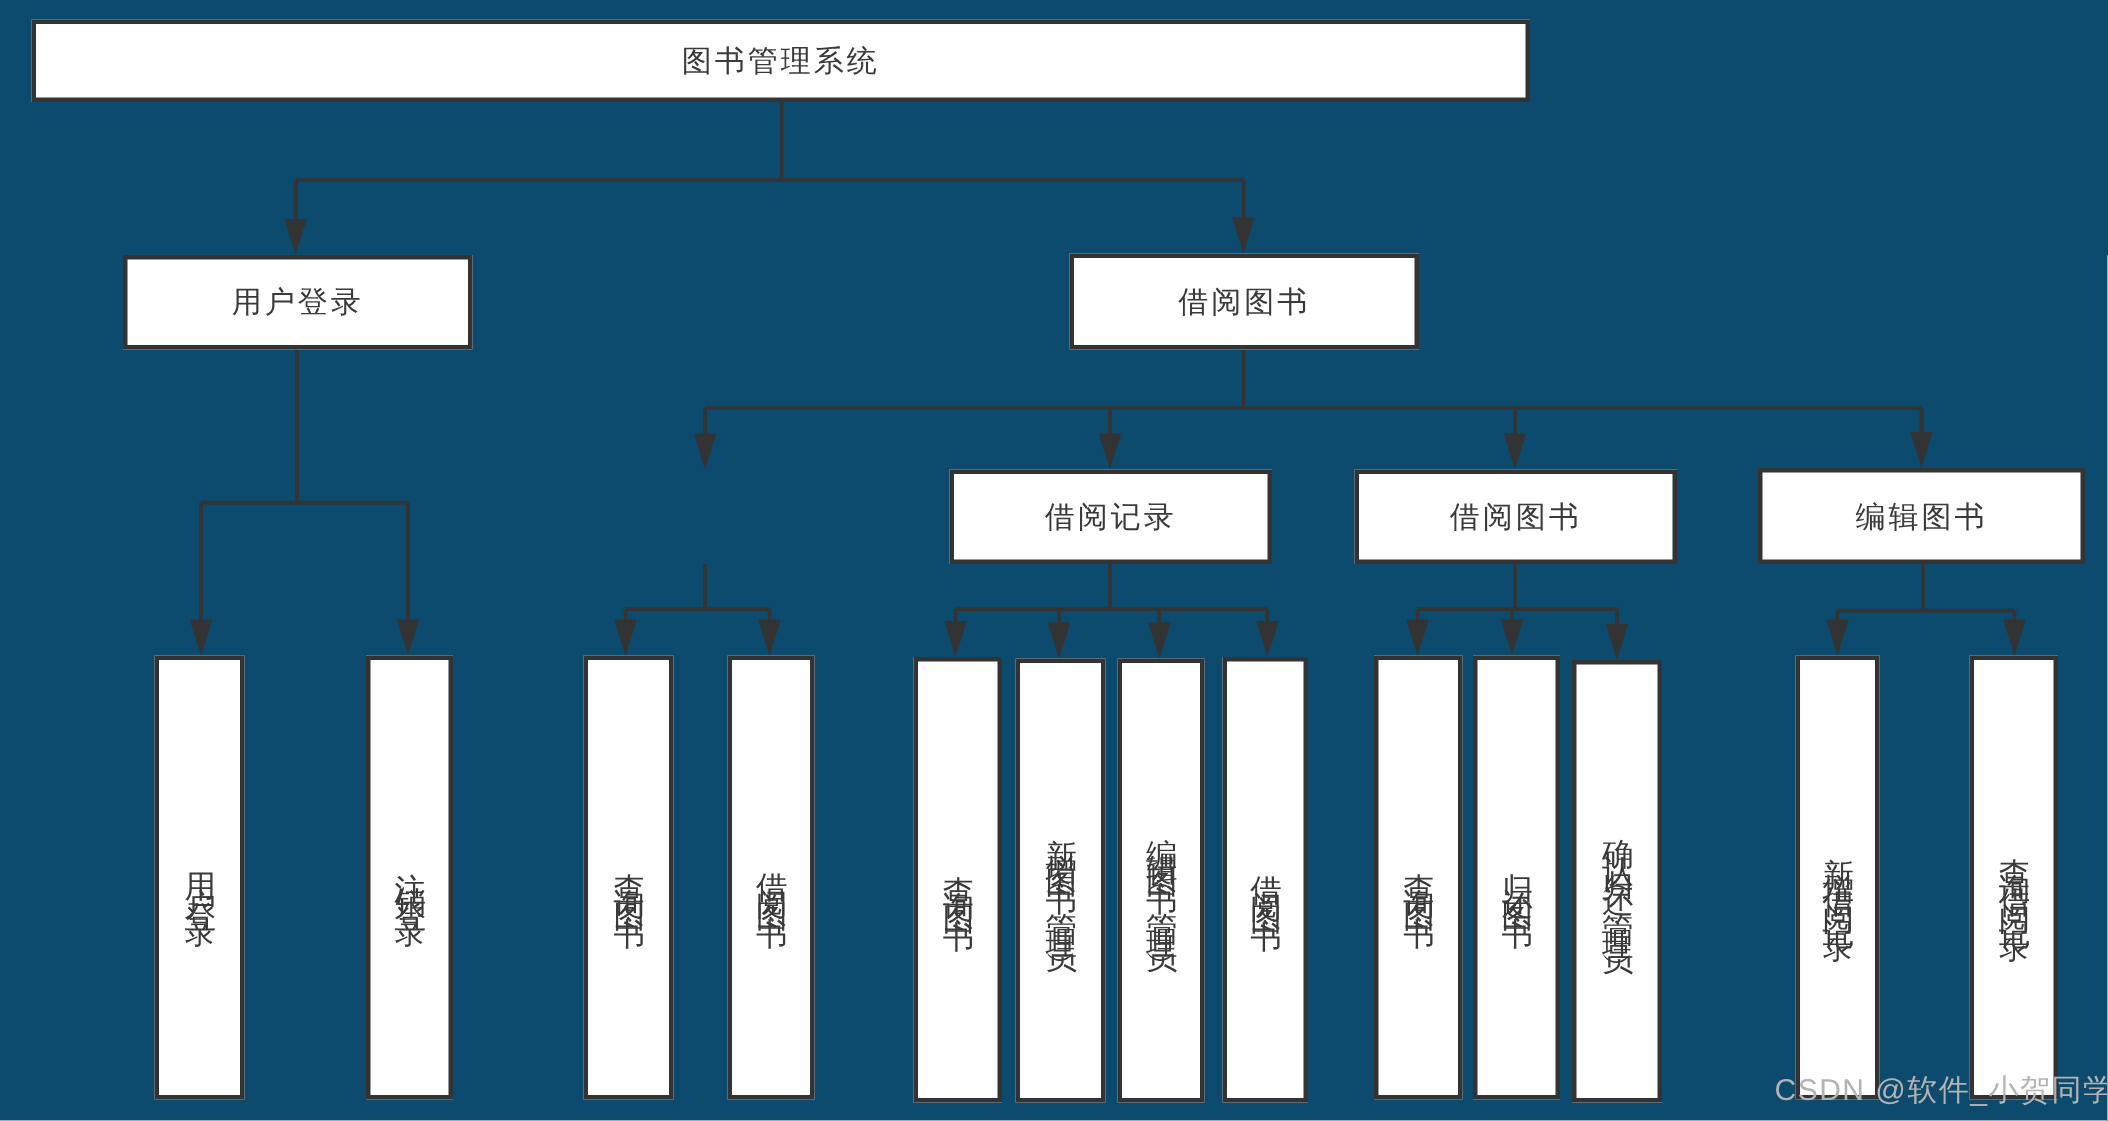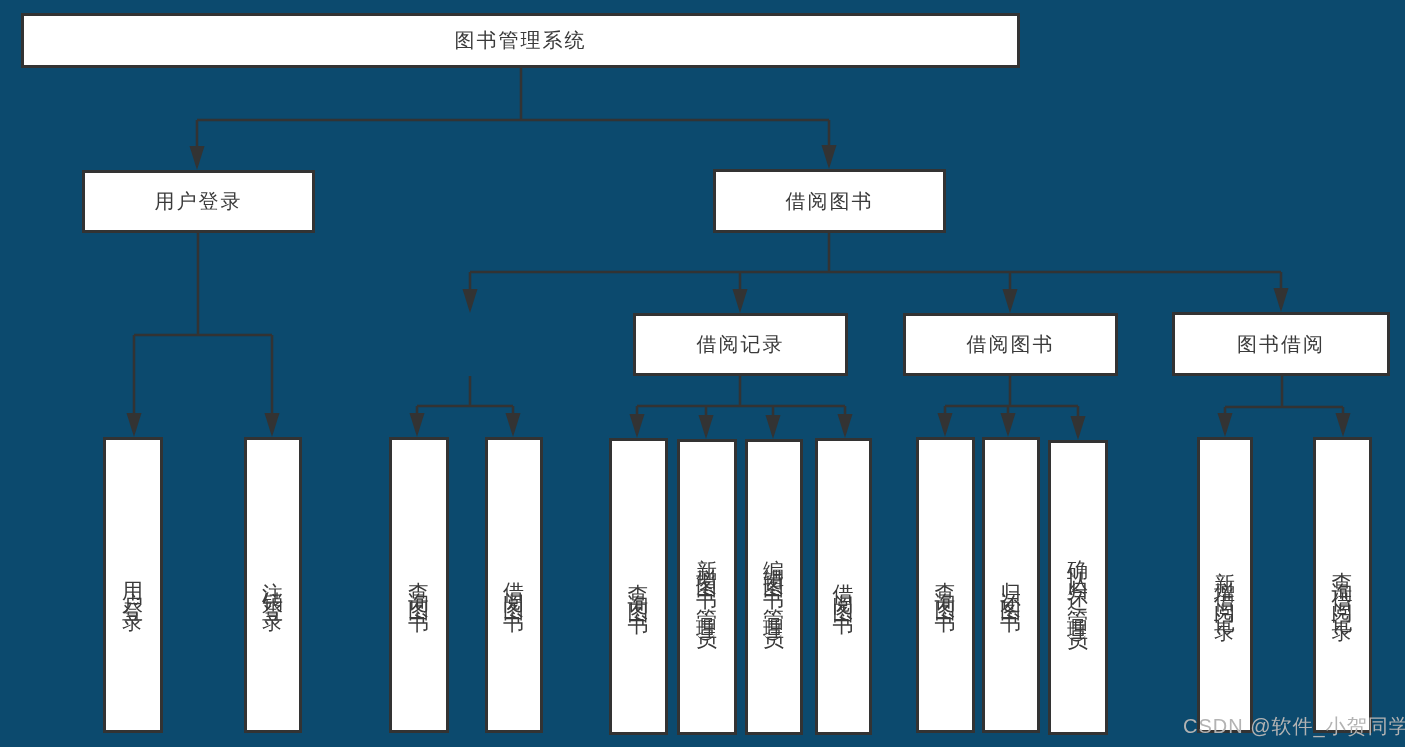--- a/index.html
+++ b/index.html
@@ -106,21 +106,21 @@
     <span>借阅图书</span>
   </div>
 
   <div class="hbox" style="left:633px;top:313px;width:215px;height:63px">
     <span>借阅记录</span>
   </div>
   <div class="hbox" style="left:903px;top:313px;width:215px;height:63px">
     <span>借阅图书</span>
   </div>
   <div class="hbox" style="left:1172px;top:312px;width:218px;height:64px">
-    <span>图书借阅</span>
+    <span>编辑图书</span>
   </div>
 
   <div class="vbox" style="left:103px;top:437px;width:60px;height:296px">
     <span class="vtext">用户登录</span>
   </div>
   <div class="vbox" style="left:244px;top:437px;width:58px;height:296px">
     <span class="vtext">注销登录</span>
   </div>
 
   <div class="vbox" style="left:389px;top:437px;width:60px;height:296px">

